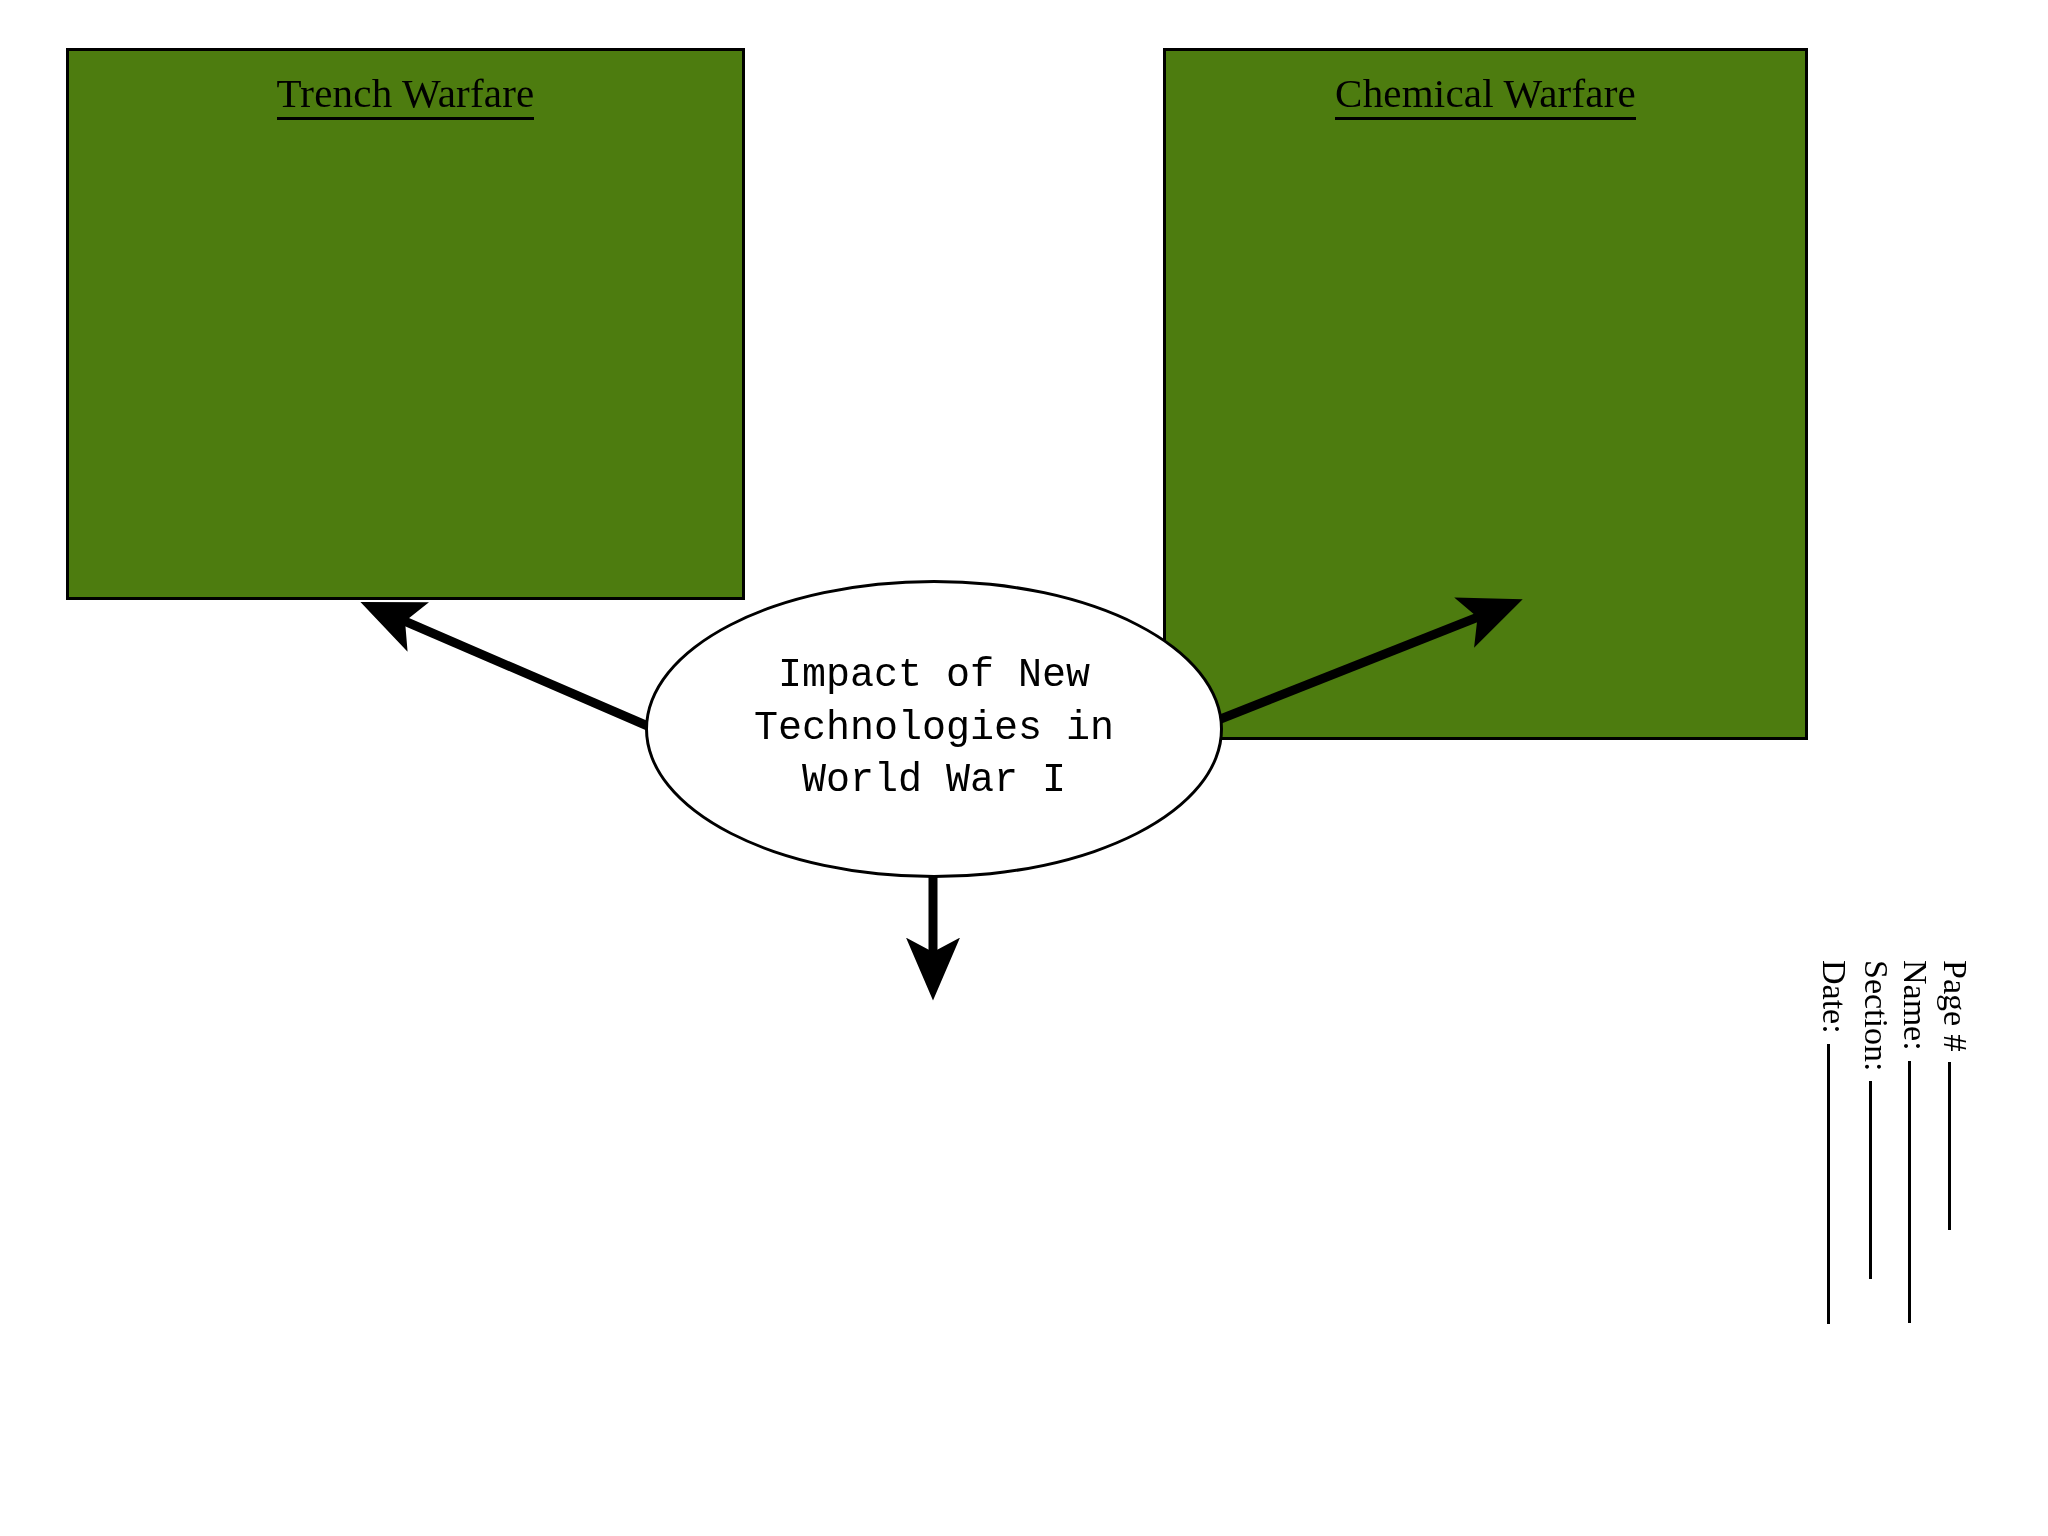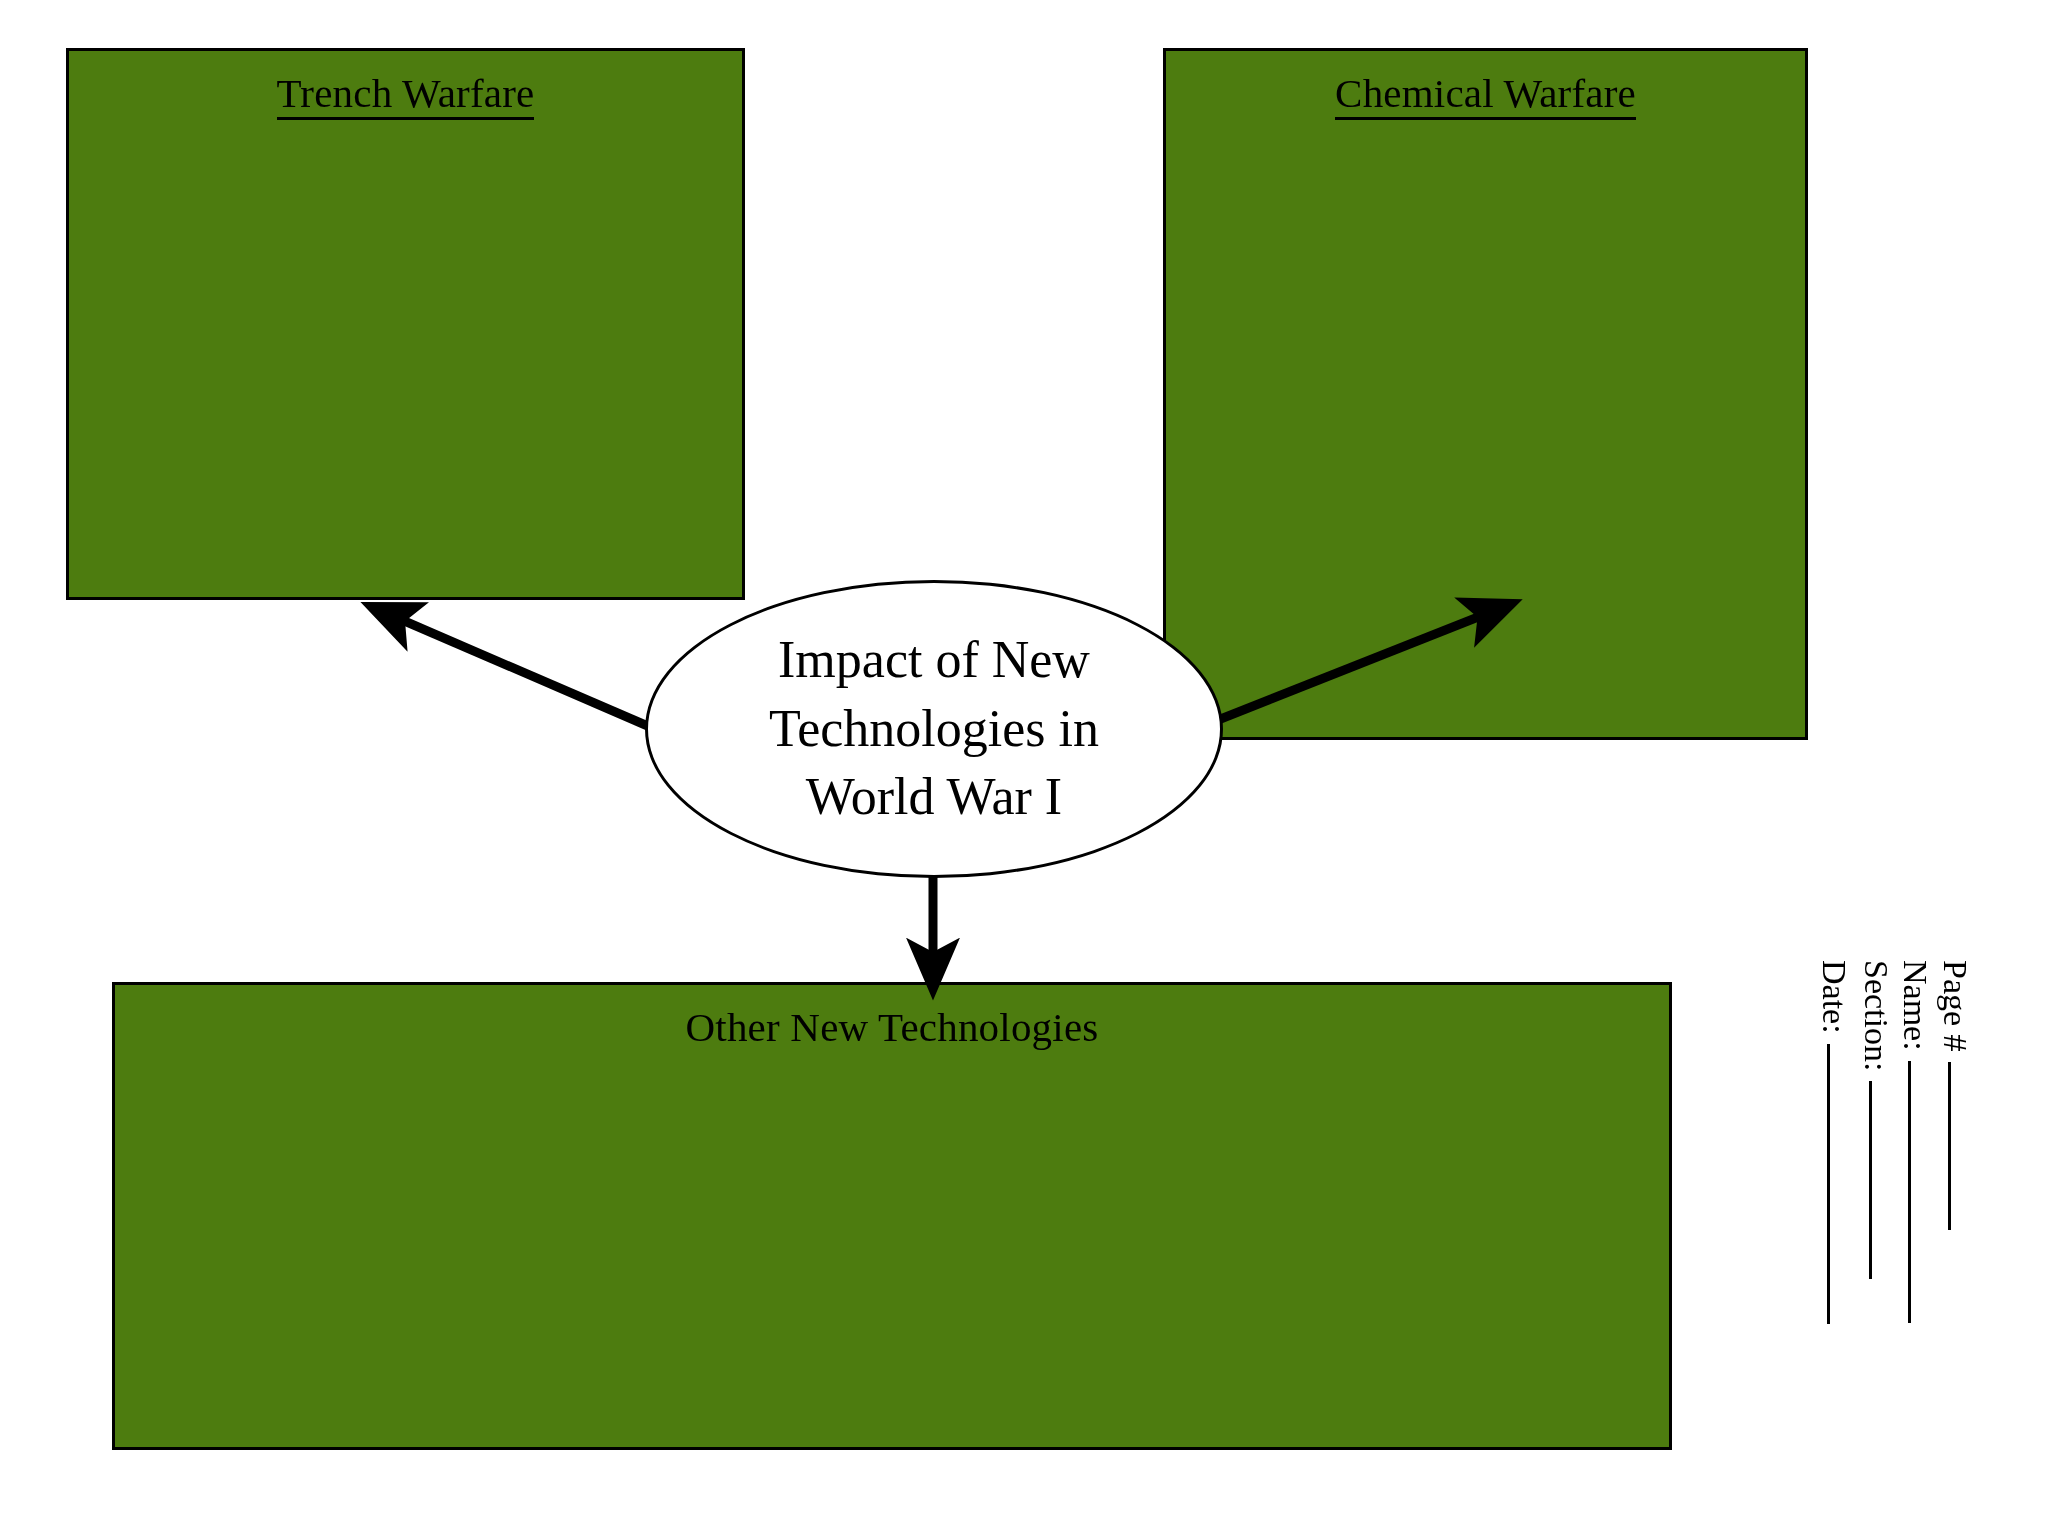--- a/index.html
+++ b/index.html
@@ -61,24 +61,25 @@
     border: 3px solid #000000;
     border-radius: 50%;
     background: #ffffff;
     display: flex;
     align-items: center;
     justify-content: center;
     z-index: 3;
   }
   #center-node .center-text {
     text-align: center;
-    font-size: 52px;
+    font-size: 40px;
     line-height: 1.32;
     white-space: pre-line;
     padding: 0 40px;
+    font-family: Liberation Mono, monospace;
   }
 
   
   #connectors {
     position: absolute;
     left: 0;
     top: 0;
     width: 2048px;
     height: 1536px;
     z-index: 2;
@@ -152,25 +153,20 @@
       <span>Chemical Warfare</span>
     </div>
   </div>
 
   <div id="center-node">
     <div class="center-text">Impact of New
 Technologies in
 World War I</div>
   </div>
 
-  <div class="node-box bottom">
-    <div class="box-title">
-      <span>Other New Technologies</span>
-    </div>
-  </div>
 
   <div id="form-fields">
     <div class="form-field ff-page">
       <span class="field-label">Page #</span><span class="field-blank"></span>
     </div>
     <div class="form-field ff-name">
       <span class="field-label">Name:</span><span class="field-blank"></span>
     </div>
     <div class="form-field ff-section">
       <span class="field-label">Section:</span><span class="field-blank"></span>

